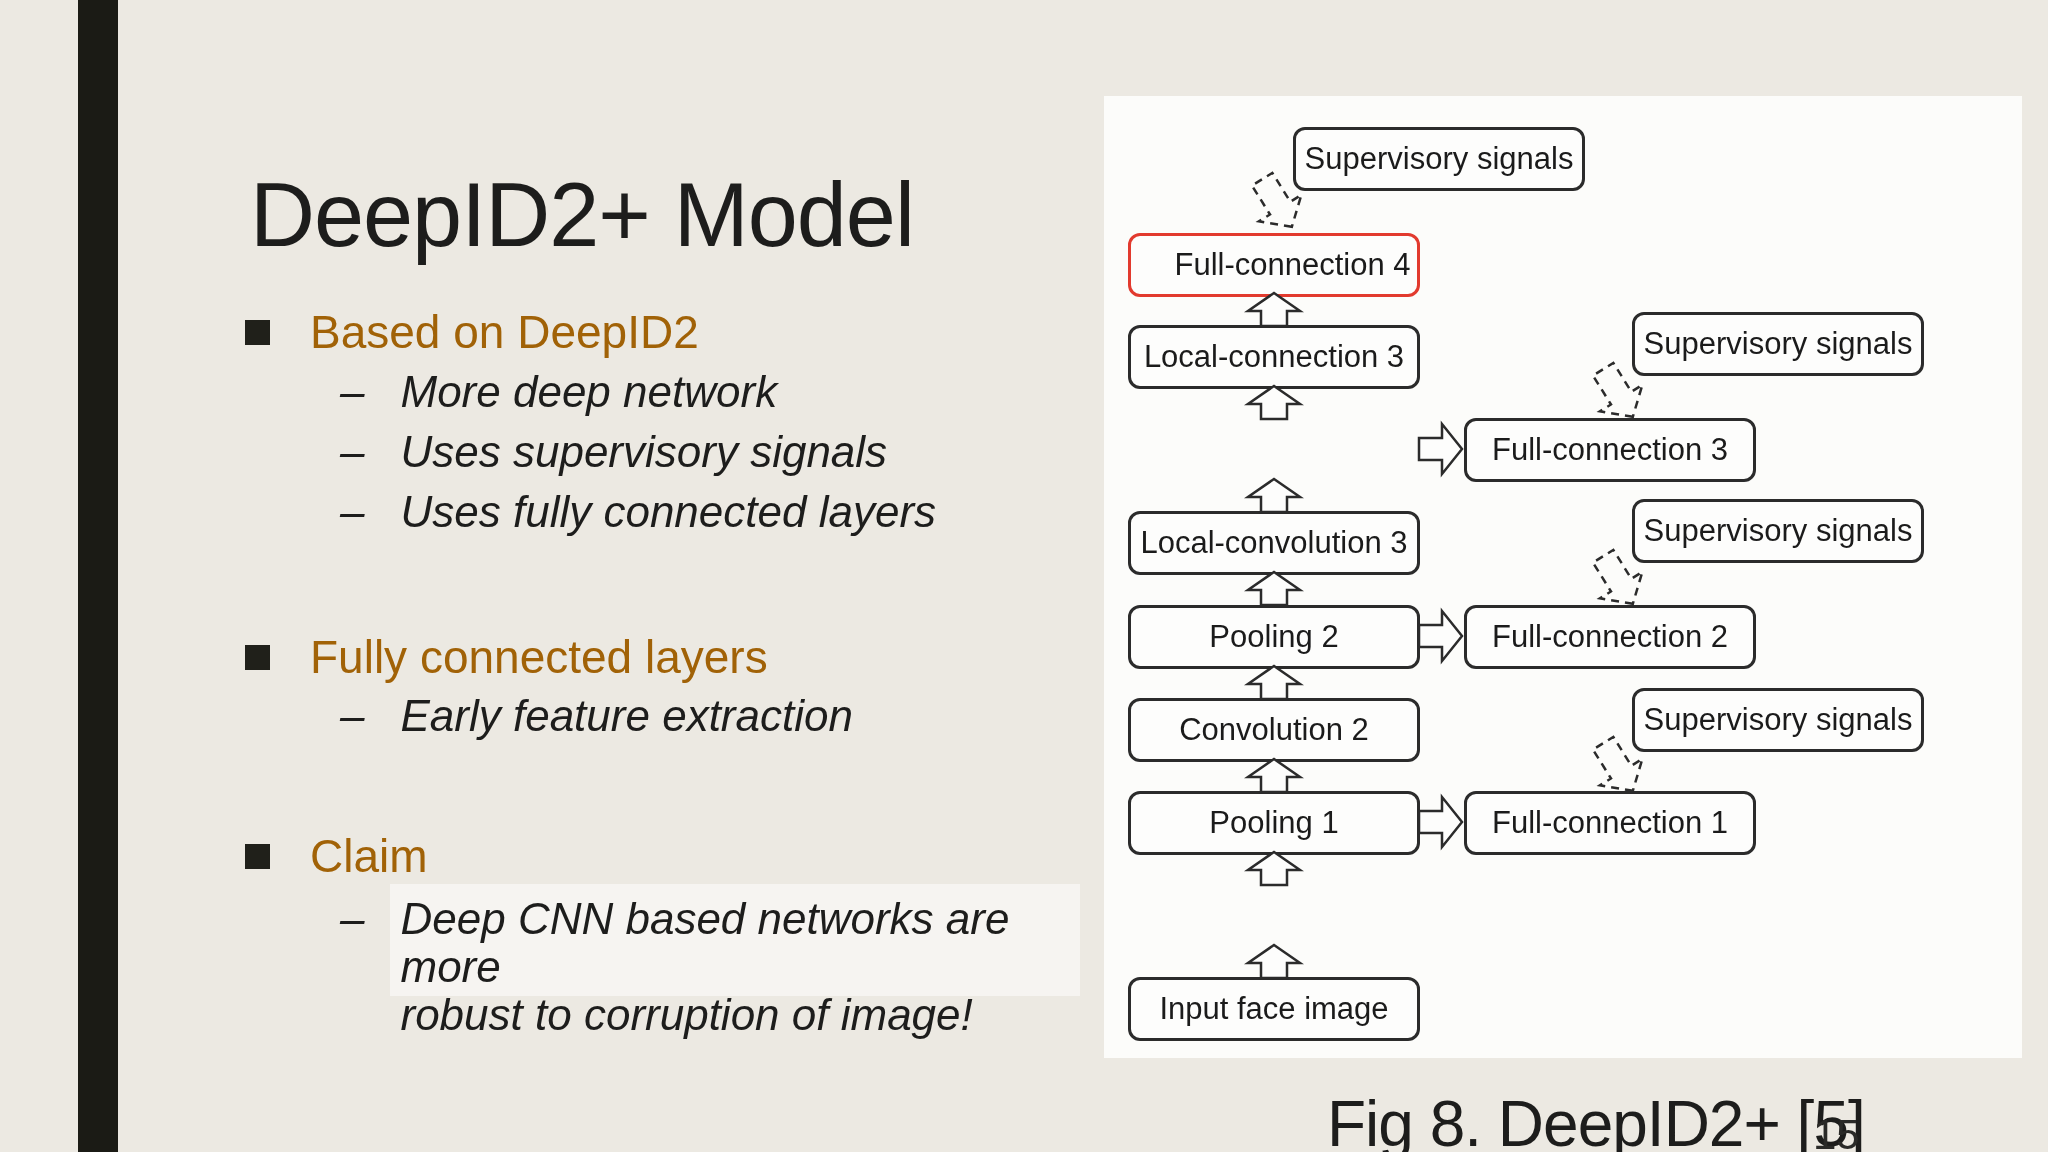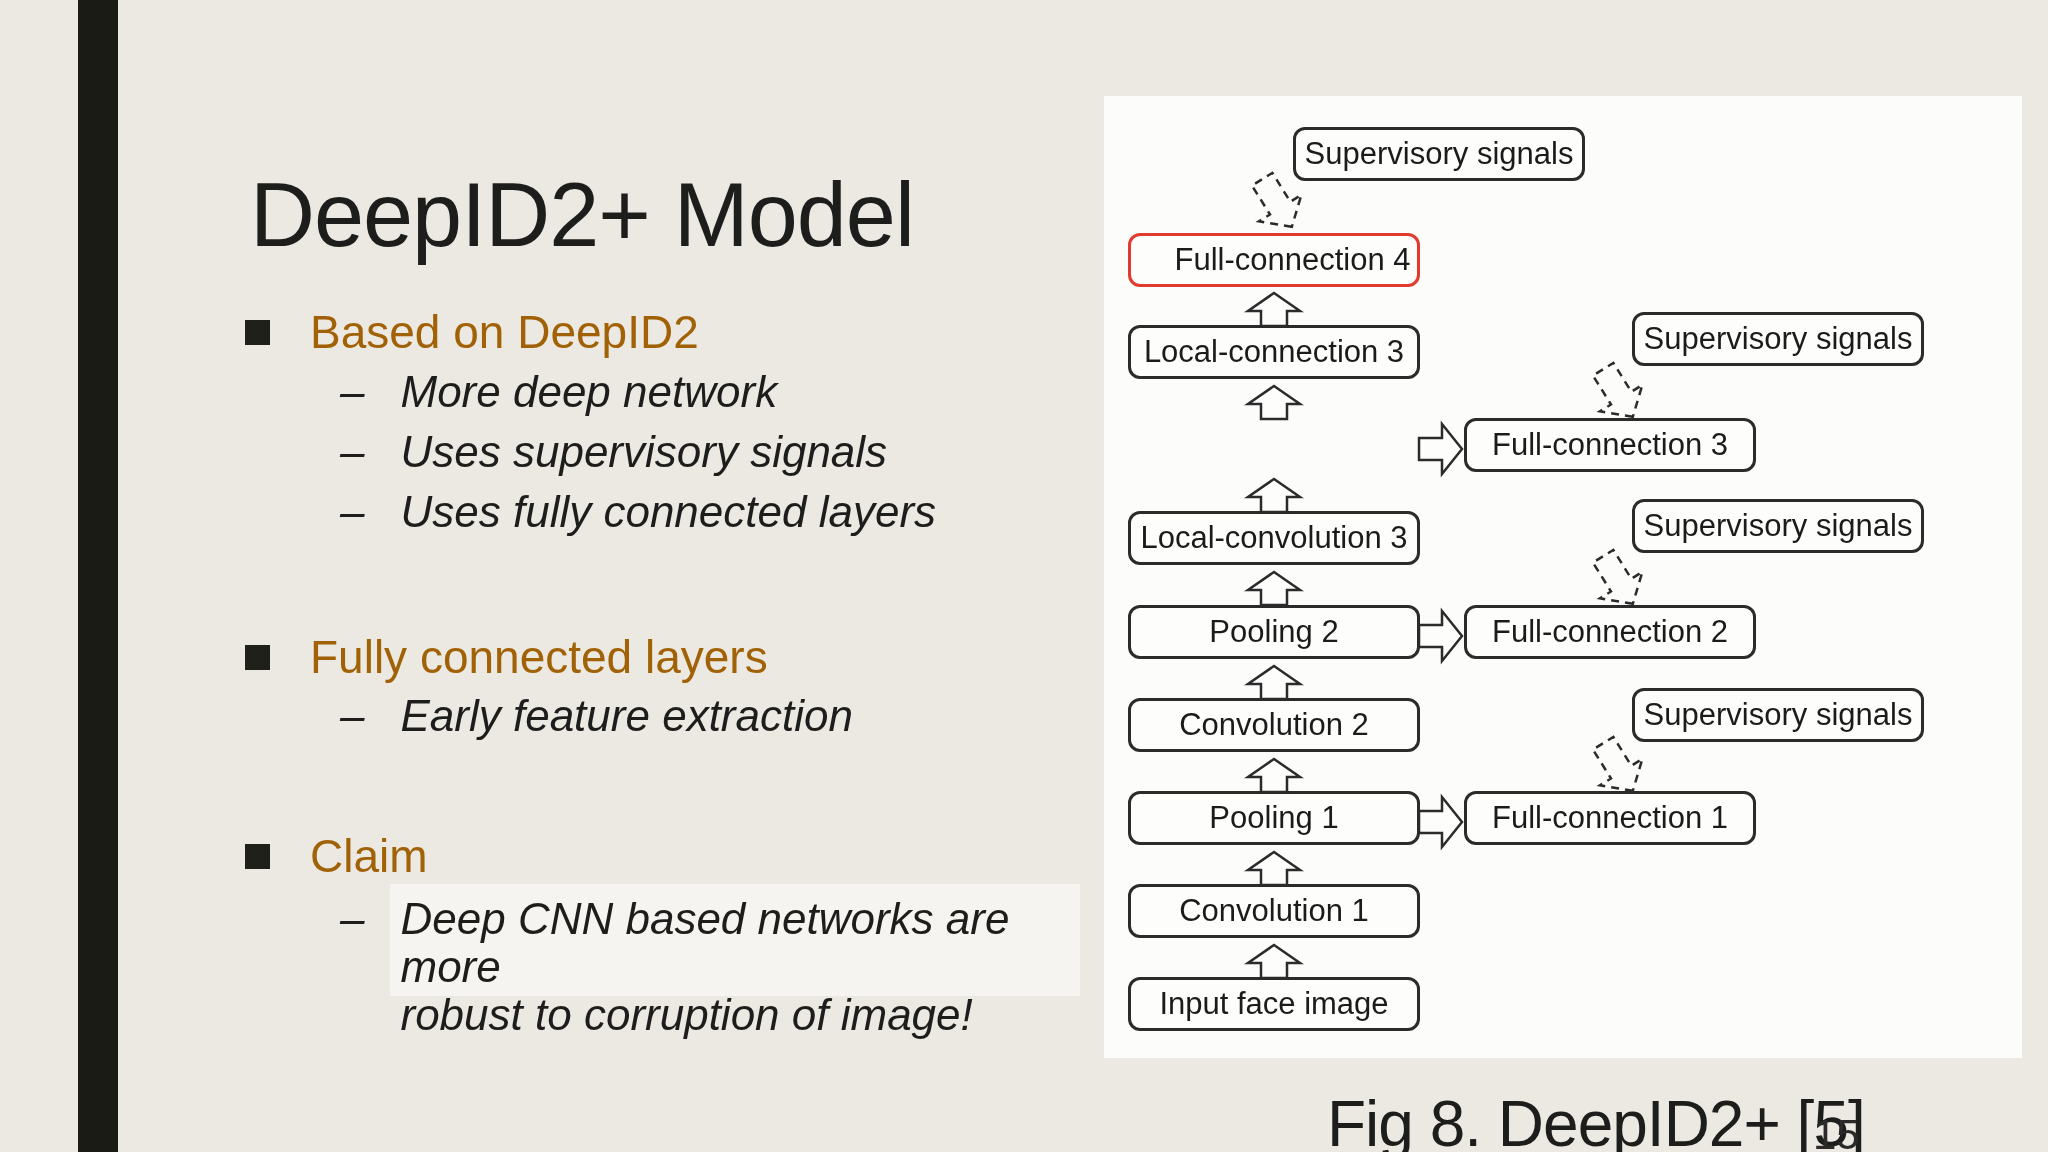--- a/index.html
+++ b/index.html
@@ -21,21 +21,21 @@
              font-size:44px; font-style:italic; color:#1d1d1c; line-height:48px; }
   .sub-row .dash { flex:0 0 auto; }
   .sub-row .sub-text { max-width:680px; white-space:pre-line; }
   .sub-row.nowrap .sub-text { white-space:nowrap; }
 
   .hl-band { position:absolute; left:390px; top:884px; width:690px; height:112px;
              background:rgba(255,255,255,0.5); }
 
   .panel { position:absolute; left:1104px; top:96px; width:918px; height:962px; background:#fcfcfa; }
 
-  .dbox { position:absolute; width:292px; height:54px; background:#fdfdfc;
+  .dbox { position:absolute; width:292px; height:64px; background:#fdfdfc;
           border:3px solid #2b2b2b; border-radius:12px; display:flex; align-items:center;
           justify-content:center; font-size:31px; color:#1b1b1b; white-space:nowrap; }
   .dbox.red { border-color:#e23a2e;padding-left:37px; }
   .main-col { left:24px; }
   .side-col { left:360px; }
   .sup-col  { left:528px; }
 
   .arrow-svg { position:absolute; overflow:visible; }
 
   .caption { position:absolute; left:1327px; top:1092px; font-size:64px; color:#1d1d1c;
@@ -94,21 +94,20 @@
     <div class="dbox sup-col" style="top:216px">Supervisory signals</div>
     <div class="dbox sup-col" style="top:403px">Supervisory signals</div>
     <div class="dbox sup-col" style="top:592px">Supervisory signals</div>
 
     <div class="dbox main-col red" style="top:137px">Full-connection 4</div>
     <div class="dbox main-col" style="top:229px">Local-connection 3</div>
     <div class="dbox main-col" style="top:415px">Local-convolution 3</div>
     <div class="dbox main-col" style="top:509px">Pooling 2</div>
     <div class="dbox main-col" style="top:602px">Convolution 2</div>
     <div class="dbox main-col" style="top:695px">Pooling 1</div>
-    <div class="dbox main-col" style="top:788px">Convolution 1</div>
     <div class="dbox main-col" style="top:881px">Input face image</div>
 
     <div class="dbox side-col" style="top:322px">Full-connection 3</div>
     <div class="dbox side-col" style="top:509px">Full-connection 2</div>
     <div class="dbox side-col" style="top:695px">Full-connection 1</div>
 
     <svg class="arrow-svg" style="left:142px; top:196px; width:56px; height:35px" viewBox="0 0 56 35">
         <polygon points="28,1 54,19 41,19 41,34 15,34 15,19 2,19" fill="#fdfdfc" stroke="#2b2b2b" stroke-width="2.5"></polygon>
       </svg>
     <svg class="arrow-svg" style="left:142px; top:289px; width:56px; height:35px" viewBox="0 0 56 35">

